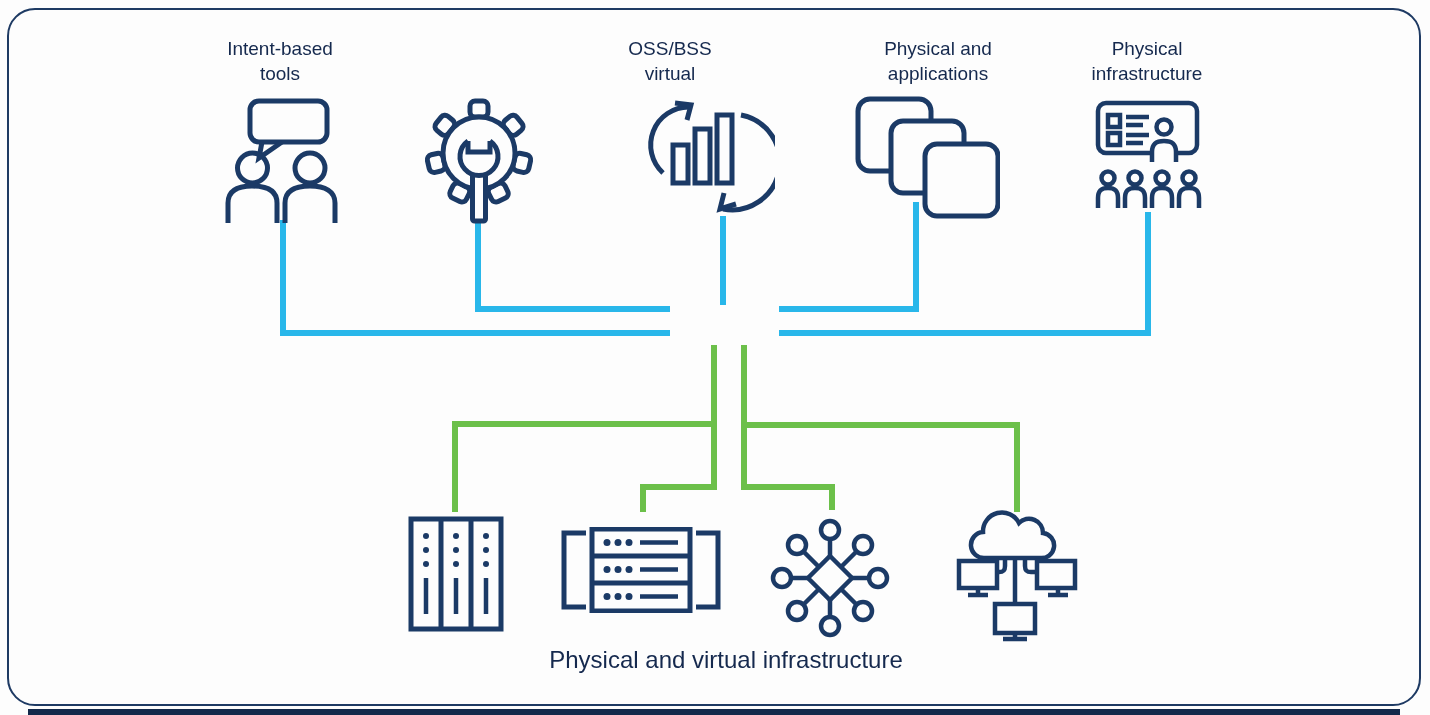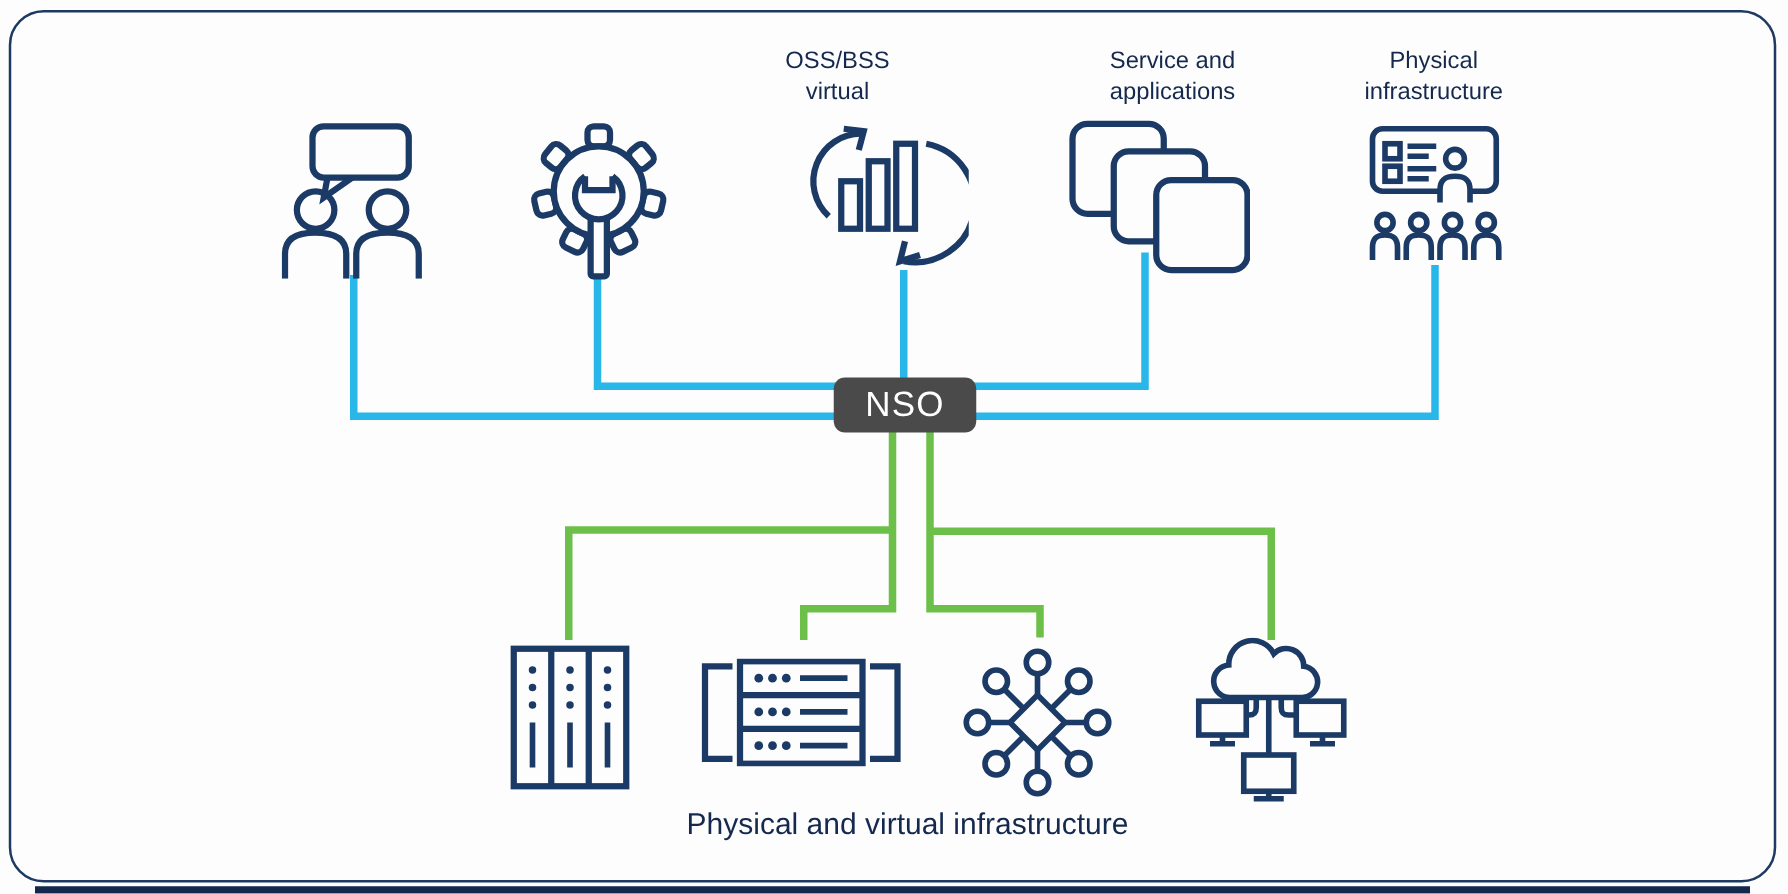--- a/index.html
+++ b/index.html
@@ -67,26 +67,30 @@
     <polyline class="line-green" points="1017,512 1017,425 744,425"></polyline>
     <polyline class="line-green" points="832,510 832,487 744,487 744,345"></polyline>
 
     <polyline class="line-blue" points="283,220 283,333 670,333"></polyline>
     <polyline class="line-blue" points="478,217 478,309 670,309"></polyline>
     <polyline class="line-blue" points="723,216 723,305"></polyline>
     <polyline class="line-blue" points="916,202 916,309 779,309"></polyline>
     <polyline class="line-blue" points="1148,212 1148,333 779,333"></polyline>
   </svg>
 
+  <div class="node-label" style="left:280px">
+    <span>Intent-based</span>
+      <span>tools</span>
+  </div>
   <div class="node-label" style="left:670px">
     <span>OSS/BSS</span>
       <span>virtual</span>
   </div>
   <div class="node-label" style="left:938px">
-    <span>Service and</span>
+    <span>Physical and</span>
       <span>applications</span>
   </div>
   <div class="node-label" style="left:1147px">
     <span>Physical</span>
       <span>infrastructure</span>
   </div>
 
   <svg class="icon" style="left:225px;top:95px" width="115" height="128" viewBox="0 0 115 128">
     <rect class="st" x="25" y="6" width="77" height="41" rx="9"></rect>
     <path class="st" d="M37 47 L34 63 L57 47"></path>
@@ -138,23 +142,20 @@
     <circle class="st4" cx="15" cy="80" r="6.5"></circle>
     <path class="st4" d="M5 110 V100 C5 92 9 90 15 90 C21 90 25 92 25 100 V110"></path>
     <circle class="st4" cx="42" cy="80" r="6.5"></circle>
     <path class="st4" d="M32 110 V100 C32 92 36 90 42 90 C48 90 52 92 52 100 V110"></path>
     <circle class="st4" cx="69" cy="80" r="6.5"></circle>
     <path class="st4" d="M59 110 V100 C59 92 63 90 69 90 C75 90 79 92 79 100 V110"></path>
     <circle class="st4" cx="96" cy="80" r="6.5"></circle>
     <path class="st4" d="M86 110 V100 C86 92 90 90 96 90 C102 90 106 92 106 100 V110"></path>
   </svg>
 
-  <div class="nso-box">
-    <span>NSO</span>
-  </div>
 
   <svg class="icon" style="left:408px;top:516px" width="96" height="116" viewBox="0 0 96 116">
     <rect class="st" x="3" y="3" width="90" height="110"></rect>
     <path class="st" d="M33 3 V113 M63 3 V113"></path>
     <g class="dot">
       <circle cx="18" cy="20" r="3"></circle>
         <circle cx="18" cy="34" r="3"></circle>
         <circle cx="18" cy="48" r="3"></circle>
       <circle cx="48" cy="20" r="3"></circle>
         <circle cx="48" cy="34" r="3"></circle>

